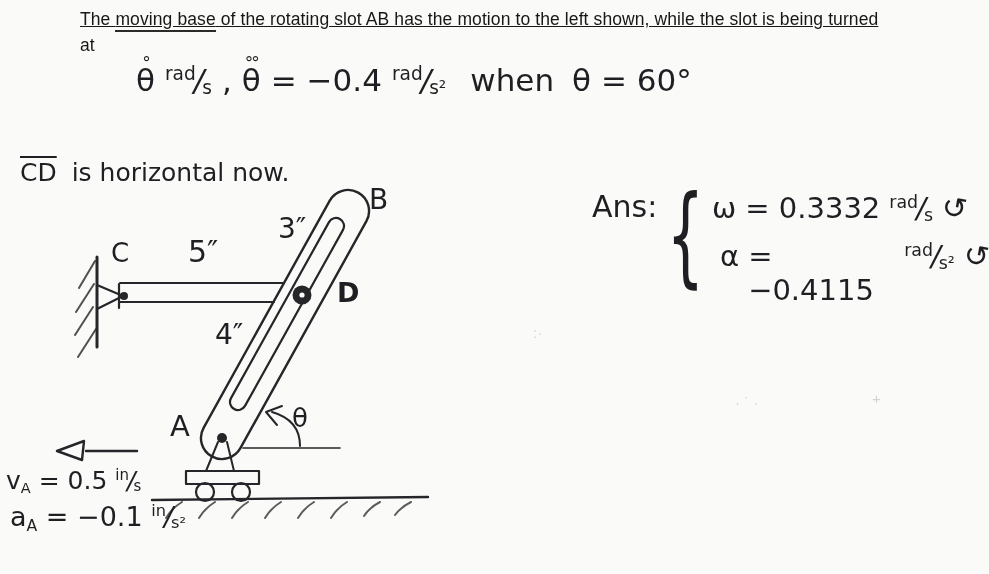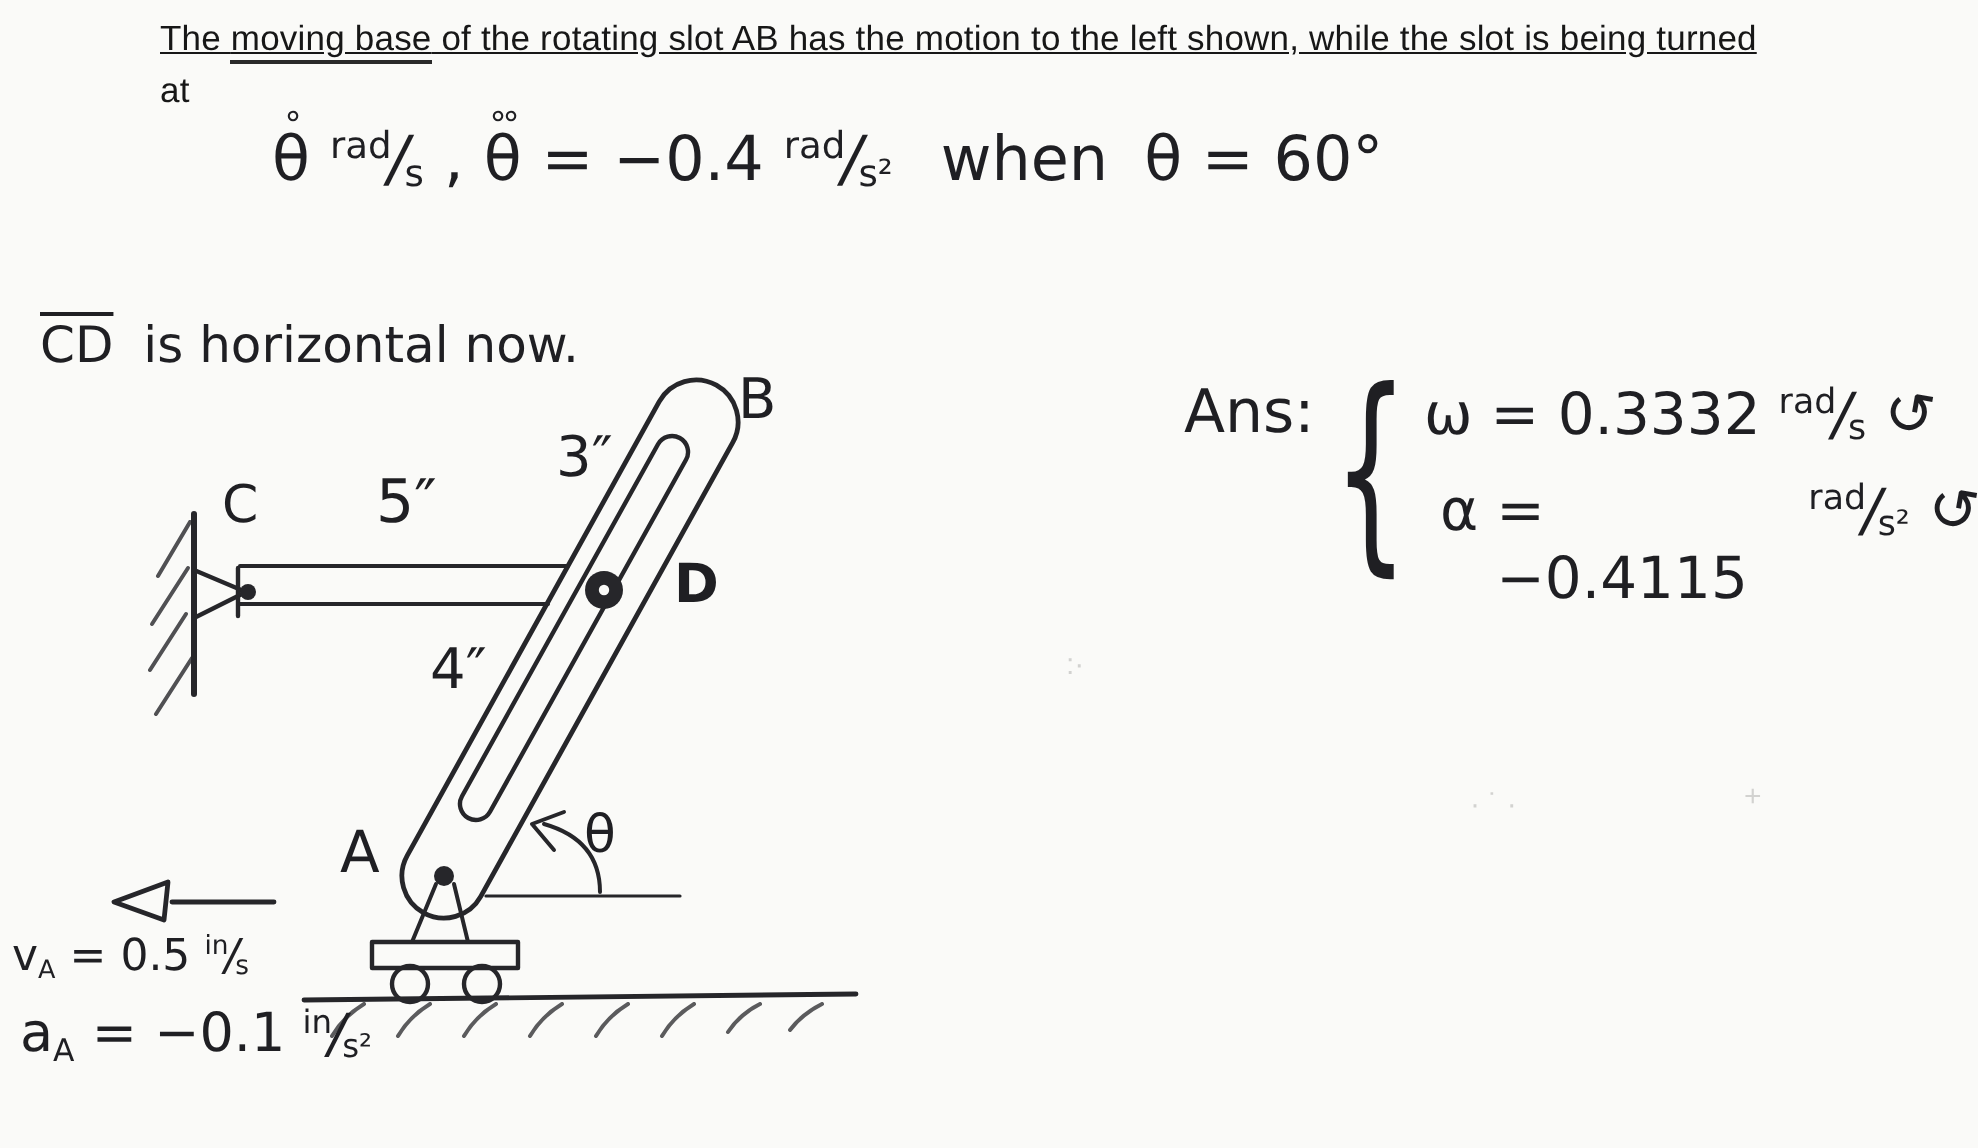--- a/index.html
+++ b/index.html
@@ -122,21 +122,21 @@
 
   <div class="label hand" style="left:111px;top:238px;font-size:26px;">C</div>
   <div class="label hand" style="left:188px;top:234px;font-size:30px;">5″</div>
   <div class="label hand" style="left:278px;top:212px;font-size:28px;">3″</div>
   <div class="label hand" style="left:369px;top:183px;font-size:28px;">B</div>
   <div class="label hand" style="left:337px;top:277px;font-size:27px;font-weight:bold;">D</div>
   <div class="label hand" style="left:215px;top:318px;font-size:28px;">4″</div>
   <div class="label hand" style="left:170px;top:409px;font-size:29px;">A</div>
   <div class="label hand" style="left:292px;top:403px;font-size:26px;">θ</div>
 
-  <div class="label hand" style="left:6px;top:466px;font-size:22px;">
+  <div class="label hand" style="left:6px;top:466px;font-size:25px;">
     <span>v</span><span class="sub">A</span>
     <span>= 0.5</span>
     <span class="unit"><span class="num">in</span><span class="sl">/</span><span class="den">s</span></span>
   </div>
   <div class="label hand" style="left:10px;top:501px;font-size:27px;">
     <span>a</span><span class="sub">A</span>
     <span>= −0.1</span>
     <span class="unit"><span class="num">in</span><span class="sl">/</span><span class="den">s²</span></span>
   </div>
 

